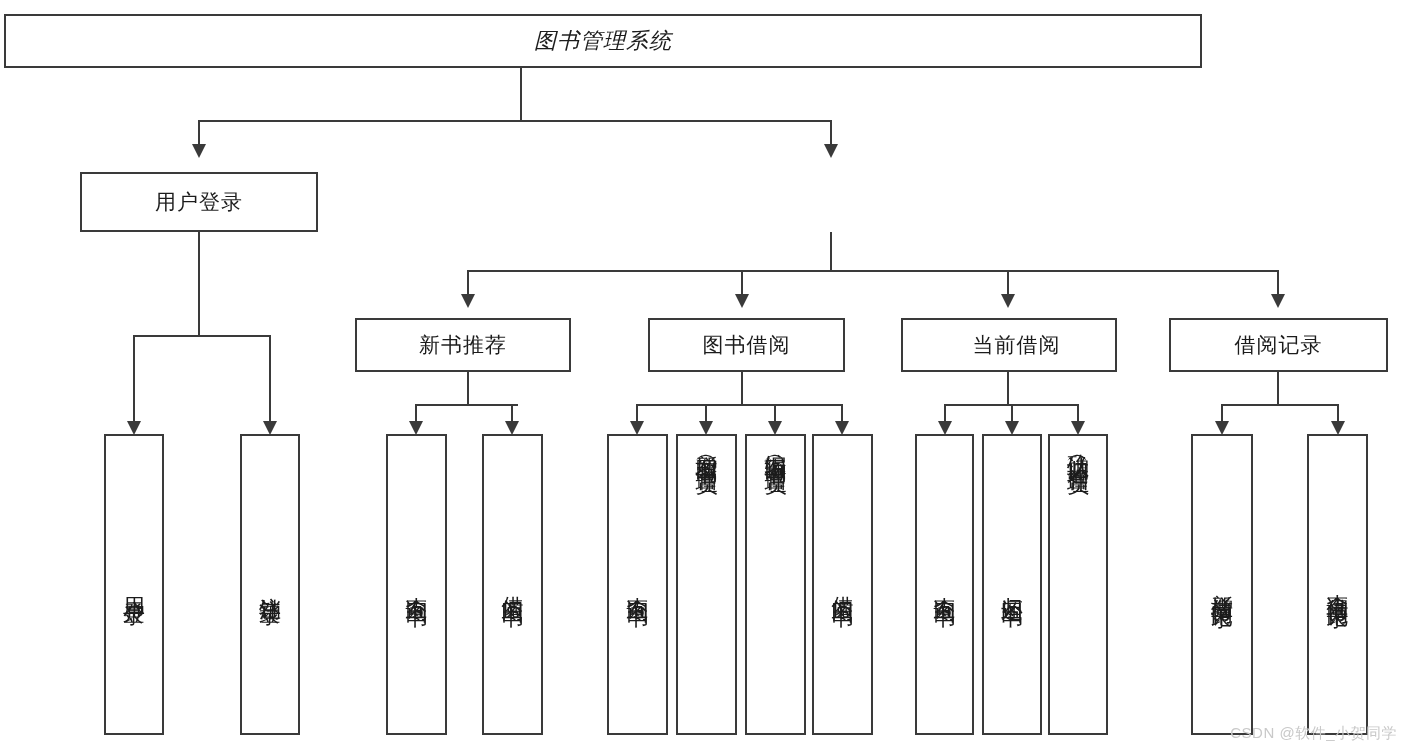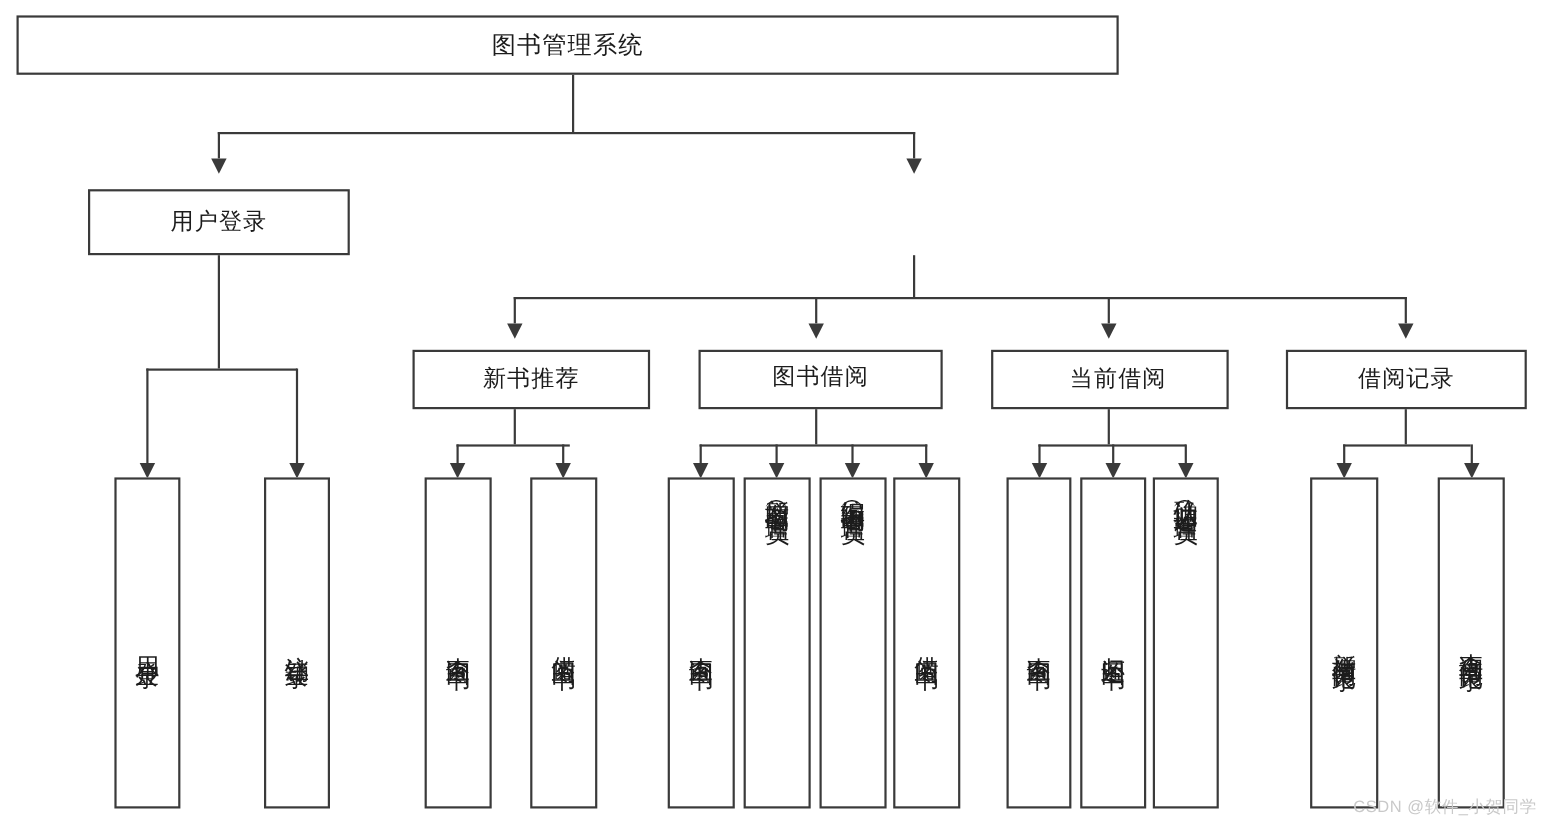--- a/index.html
+++ b/index.html
@@ -75,21 +75,21 @@
     letter-spacing:.5px;
     white-space:nowrap;
     user-select:none;
   }
 </style>
 </head>
 <body>
 
 <div id="stage">
 
-  <div class="node root h" style="left:15px;top:14px;width:1002px;height:54px;">
+  <div class="node root h" style="left:4px;top:14px;width:1198px;height:54px;font-style:italic;">
     <span class="label">图书管理系统</span>
   </div>
 
   <div class="lineV" style="left:520px;top:68px;height:52px;"></div>
 
   <div class="lineH" style="left:198px;top:120px;width:634px;"></div>
 
   <div class="lineV" style="left:198px;top:120px;height:24px;"></div>
   <div class="arrow" style="left:192px;top:144px;"></div>
   <div class="lineV" style="left:830px;top:120px;height:24px;"></div>
@@ -111,24 +111,24 @@
   <div class="lineH" style="left:467px;top:270px;width:812px;"></div>
   <div class="lineV" style="left:467px;top:270px;height:24px;"></div>
   <div class="arrow" style="left:461px;top:294px;"></div>
   <div class="lineV" style="left:741px;top:270px;height:24px;"></div>
   <div class="arrow" style="left:735px;top:294px;"></div>
   <div class="lineV" style="left:1007px;top:270px;height:24px;"></div>
   <div class="arrow" style="left:1001px;top:294px;"></div>
   <div class="lineV" style="left:1277px;top:270px;height:24px;"></div>
   <div class="arrow" style="left:1271px;top:294px;"></div>
 
-  <div class="node h" style="left:375px;top:318px;width:216px;height:54px;">
+  <div class="node h" style="left:355px;top:318px;width:216px;height:54px;">
     <span class="label">新书推荐</span>
   </div>
-  <div class="node h" style="left:635px;top:318px;width:222px;height:54px;font-family:Liberation Mono, monospace;">
+  <div class="node h" style="left:648px;top:318px;width:197px;height:54px;">
     <span class="label">图书借阅</span>
   </div>
   <div class="node h" style="left:901px;top:318px;width:216px;height:54px;padding-left:15px;">
     <span class="label">当前借阅</span>
   </div>
   <div class="node h" style="left:1169px;top:318px;width:219px;height:54px;">
     <span class="label">借阅记录</span>
   </div>
 
   <div class="lineV" style="left:467px;top:372px;height:32px;"></div>

